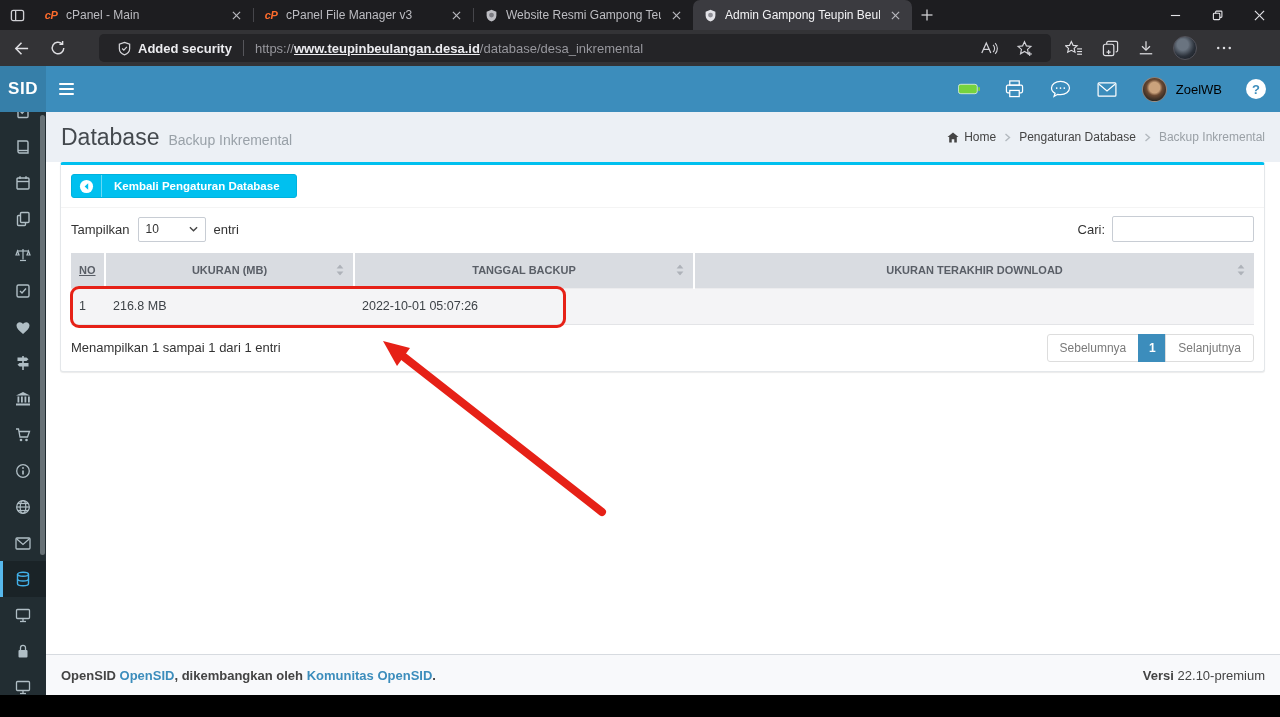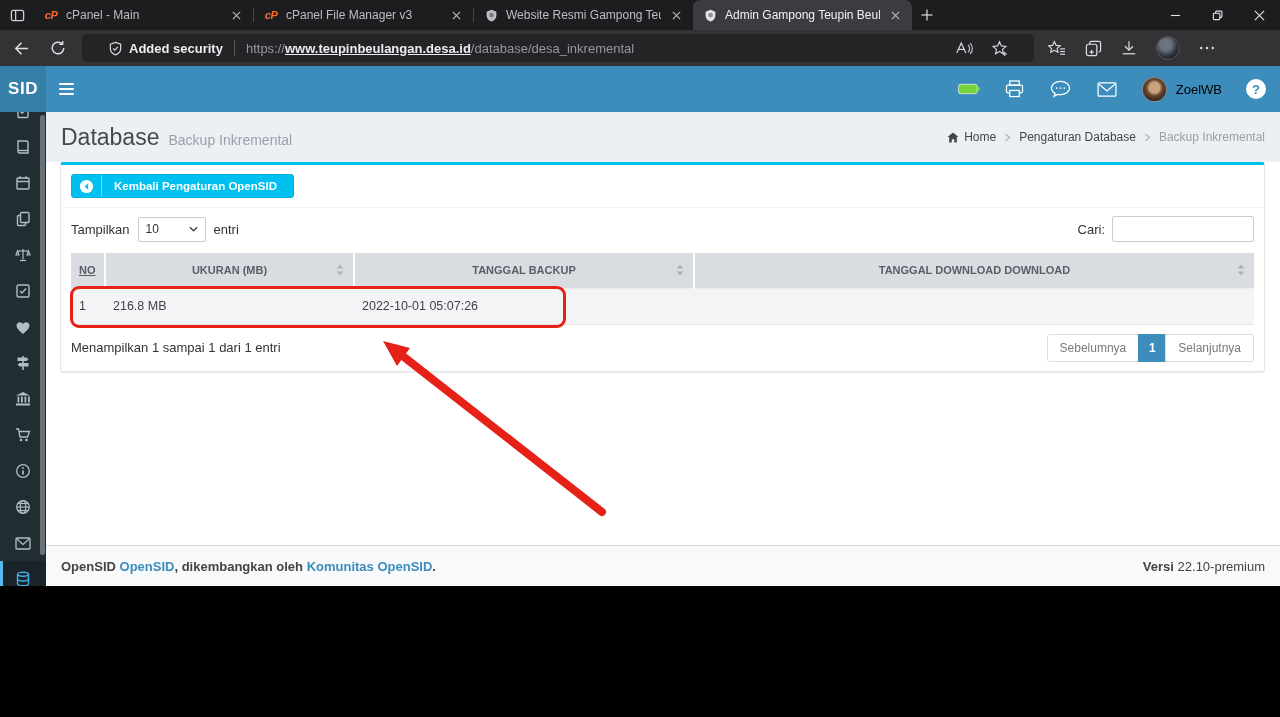--- a/index.html
+++ b/index.html
@@ -1,36 +1,36 @@
 <!DOCTYPE html>
 <html><head>
 <meta charset="utf-8">
 <style>
   * { margin:0; padding:0; box-sizing:border-box; }
   body { font-family:"Liberation Sans", sans-serif; background:#000; }
-  .screen { position:relative; width:1280px; height:586px; background:#fff; overflow:hidden; }
+  .screen { position:relative; width:1280px; height:695px; background:#fff; overflow:hidden; }
 
   
   .tabbar { position:absolute; top:0; left:0; right:0; height:30px; background:#1d1d20; display:flex; align-items:flex-end; }
   .tab-actions { width:34px; height:30px; display:flex; align-items:center; justify-content:center; color:#cfcfd3; }
   .tab { width:219px; height:30px; display:flex; align-items:center; gap:7px; padding:0 9px; font-size:12px; color:#bdbdc2; position:relative; cursor:default; }
   .tab .t-title { flex:1; white-space:nowrap; overflow:hidden; }
   .tab.active { background:#3b3b40; color:#f2f2f4; border-radius:7px 7px 0 0; }
   .tab-sep { width:1px; height:14px; background:#46464b; align-self:center; }
   .tab-close { width:16px; height:16px; display:flex; align-items:center; justify-content:center; border-radius:3px; color:#b9b9be; flex:none; }
   .favicon { width:16px; height:16px; flex:none; display:flex; align-items:center; justify-content:center; }
   .cp-logo { color:#ff6c2c; font-weight:bold; font-style:italic; font-size:11px; letter-spacing:-0.5px; }
   .newtab { width:30px; height:30px; display:flex; align-items:center; justify-content:center; color:#cfcfd3; }
   .wincontrols { margin-left:auto; display:flex; height:30px; align-self:flex-start; }
   .winbtn { width:42px; height:30px; display:flex; align-items:center; justify-content:center; color:#e4e4e8; }
 
   
   .addrbar { position:absolute; top:30px; left:0; right:0; height:36px; background:#333336; display:flex; align-items:center; color:#d6d6da; }
   .nav-ico { width:32px; height:32px; display:flex; align-items:center; justify-content:center; margin-left:5px; color:#e0e0e4; }
-  .pill { height:28px; flex:none; width:952px; background:#242427; border-radius:5px; display:flex; align-items:center; padding:0 26px; margin-left:8px; font-size:13px; }
+  .pill { height:28px; flex:none; width:952px; background:#242427; border-radius:5px; display:flex; align-items:center; padding:0 18px; margin-left:25px; font-size:13px; }
   .sec-label { color:#ececef; font-weight:bold; margin-left:6px; }
   .pill-sep { width:1px; height:16px; background:#56565b; margin:0 11px; }
   .u-dim { color:#97979d; }
   .u-domain { color:#ececf0; font-weight:bold;text-decoration:underline; }
   .pill-right { margin-left:auto; display:flex; align-items:center; gap:18px; color:#d2d2d7; }
   .bar-right { display:flex; align-items:center; gap:19px; margin-left:14px; color:#dddde1; }
   .avatar-edge { width:24px; height:24px; border-radius:50%; background:radial-gradient(circle at 40% 35%, #6a7480 0 28%, #2b313a 60%, #14171c 100%); border:1px solid #52525a; }
 
   
   .appheader { position:absolute; top:66px; left:0; right:0; height:46px; background:#3c8dbc; display:flex; align-items:center; }
@@ -480,21 +480,21 @@
 
     <div class="box">
       <div class="box-header">
         <div class="btn-back">
           <span class="b-ico">
             <svg width="15" height="15" viewBox="0 0 16 16">
                 <circle cx="8" cy="8" r="7" fill="#fff"></circle>
                 <path d="M9.8 4.5 L6 8 L9.8 11.5 V4.5 Z" fill="#00c0ef"></path>
               </svg>
           </span>
-          <span class="b-label">Kembali Pengaturan OpenSID</span>
+          <span class="b-label">Kembali Pengaturan Database</span>
         </div>
       </div>
 
       <div class="box-body">
         <div class="controls">
           <span>Tampilkan</span>
           <span class="pagesize">
             <span>10</span>
             <span class="chev">
                 <svg width="9" height="6" viewBox="0 0 10 6" fill="none" stroke="#444" stroke-width="1.5">
@@ -526,21 +526,21 @@
                       <path d="M4 11 L0.6 7 H7.4 Z"></path>
                     </svg>
                   </span></th>
               <th class="c-center"><span>TANGGAL BACKUP</span>
                 <span class="sort-ico">
                     <svg width="8" height="11" viewBox="0 0 8 11" fill="currentColor">
                       <path d="M4 0 L7.4 4 H0.6 Z"></path>
                       <path d="M4 11 L0.6 7 H7.4 Z"></path>
                     </svg>
                   </span></th>
-              <th class="c-center"><span>TANGGAL DOWNLOAD DOWNLOAD</span>
+              <th class="c-center"><span>UKURAN TERAKHIR DOWNLOAD</span>
                 <span class="sort-ico">
                     <svg width="8" height="11" viewBox="0 0 8 11" fill="currentColor">
                       <path d="M4 0 L7.4 4 H0.6 Z"></path>
                       <path d="M4 11 L0.6 7 H7.4 Z"></path>
                     </svg>
                   </span></th>
             </tr>
           </thead>
           <tbody>
             <tr>

